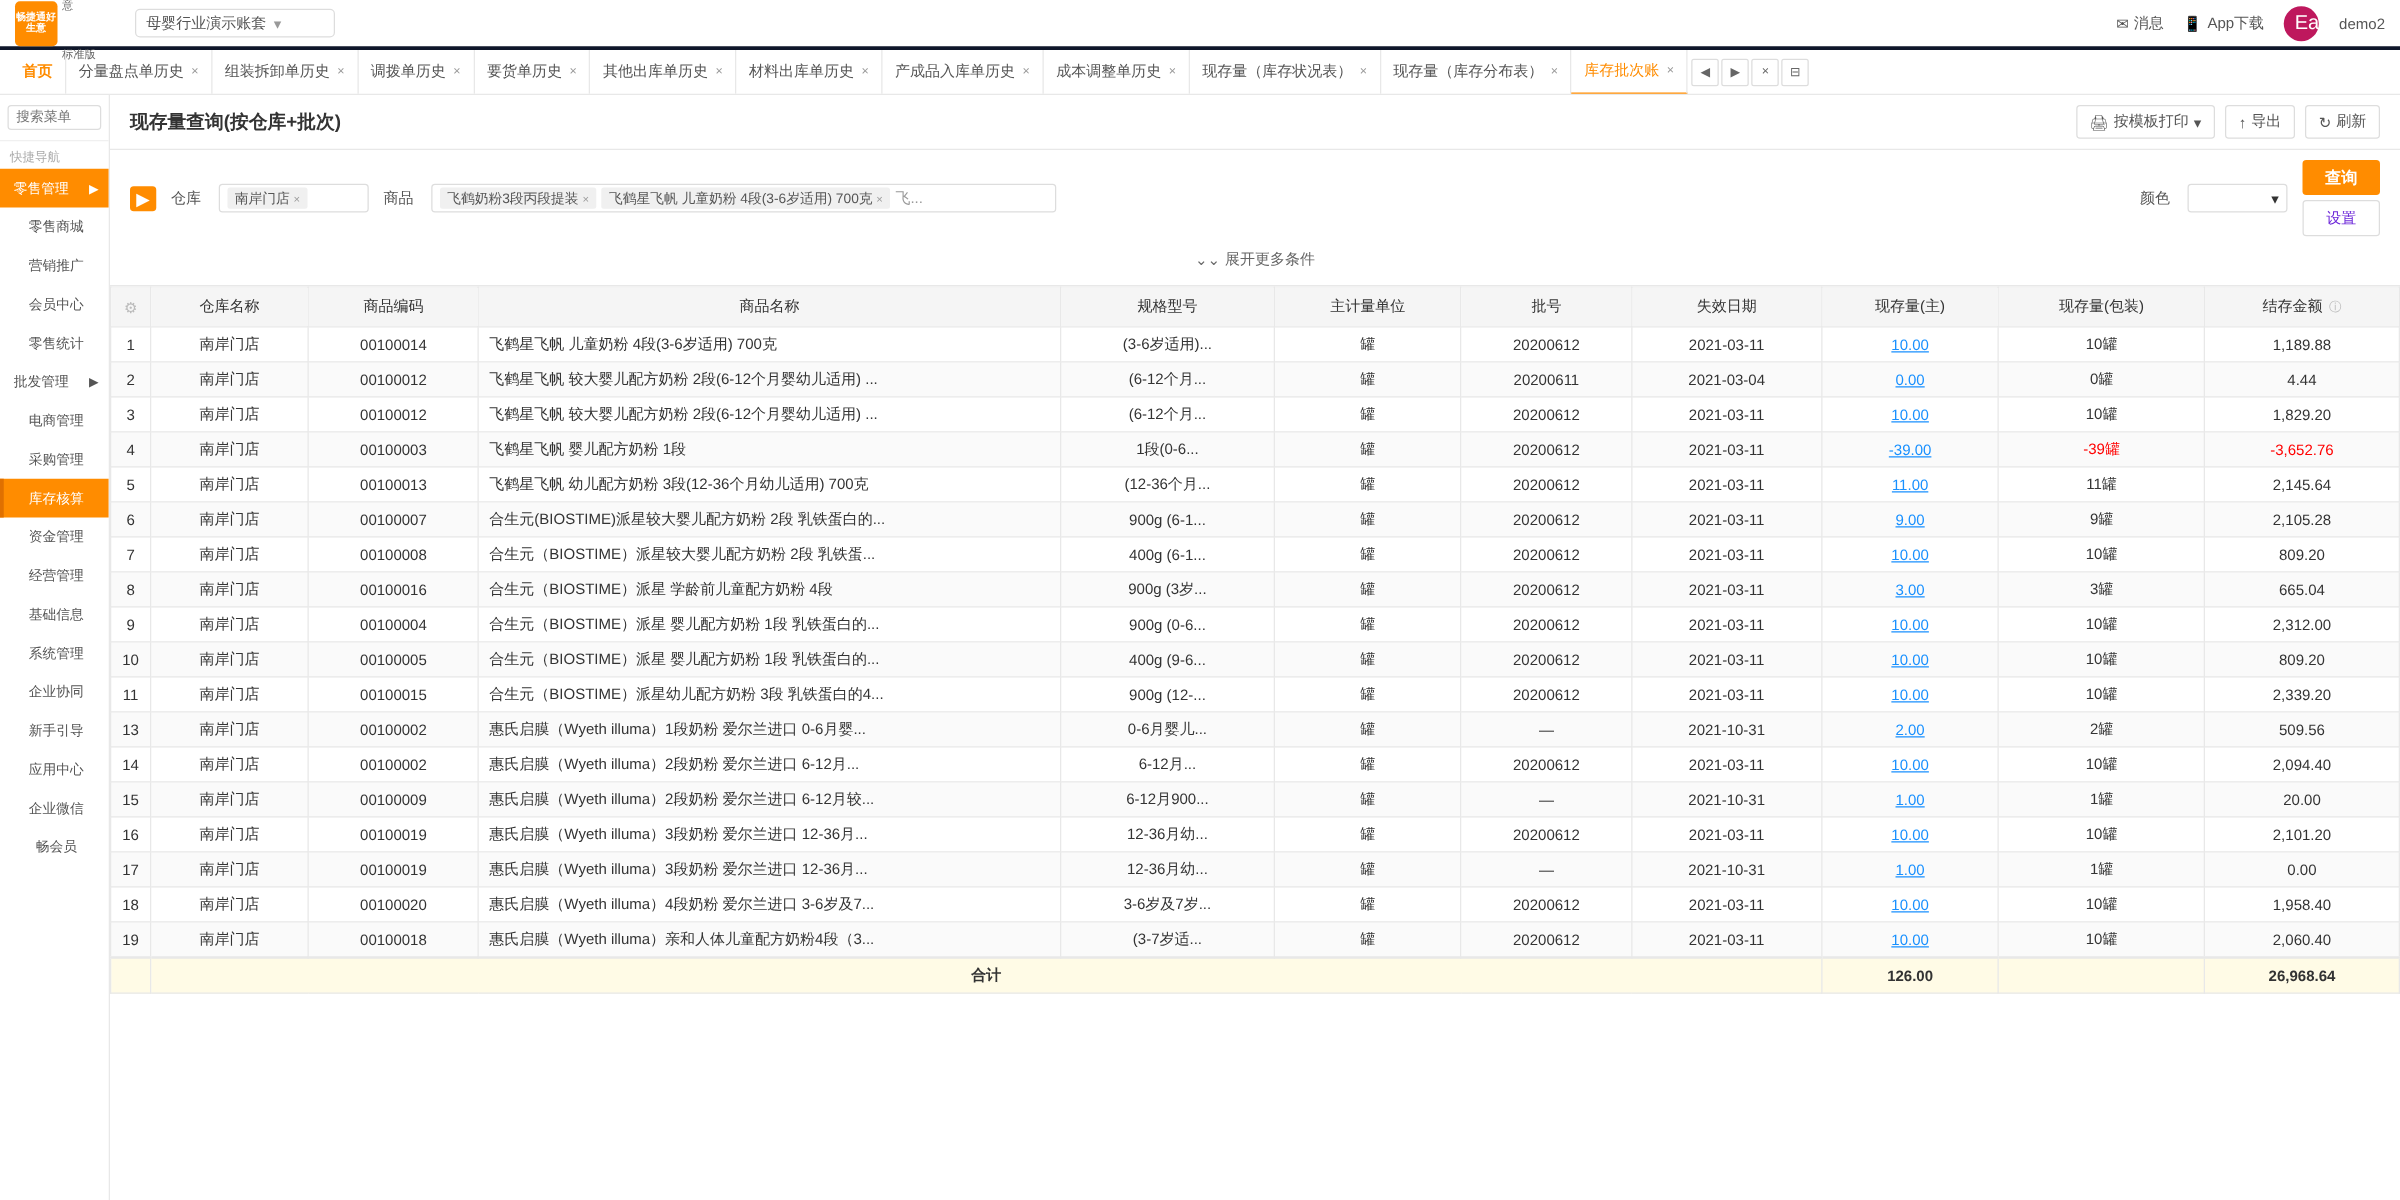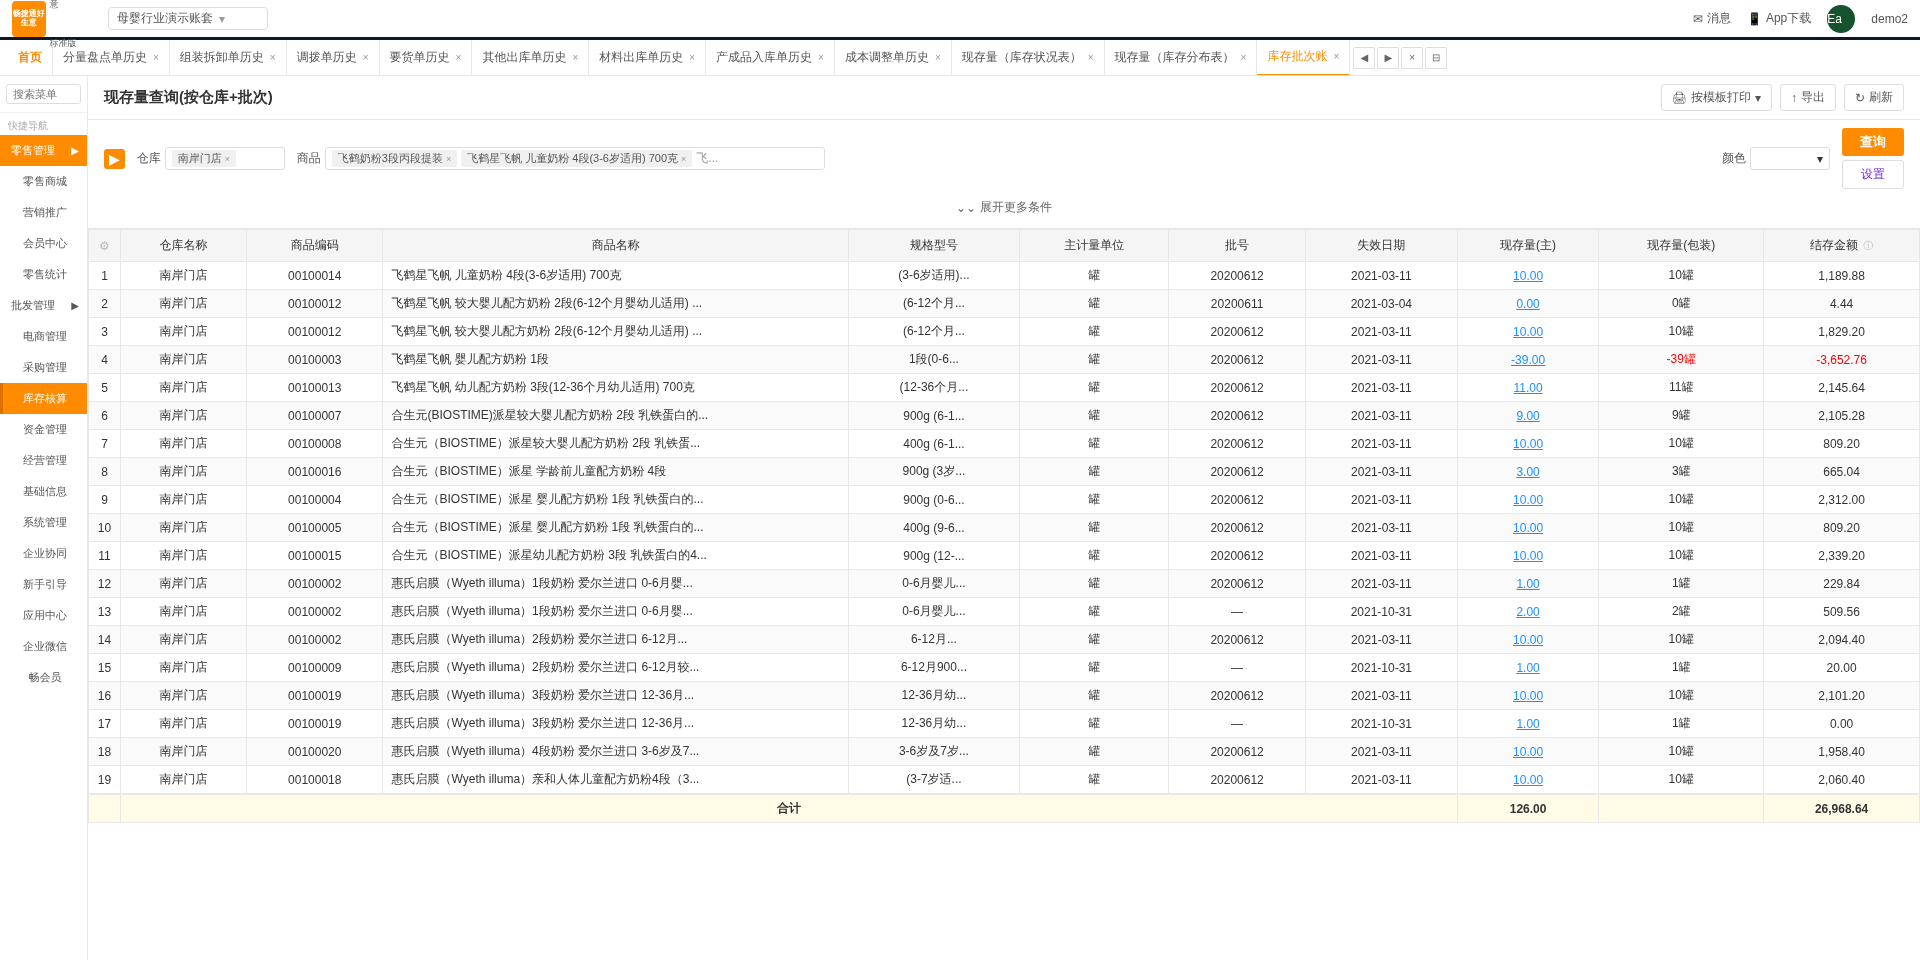--- a/index.html
+++ b/index.html
@@ -7,21 +7,21 @@
 
     
     .top-bar { display: flex; align-items: center; background: #fff; border-bottom: 3px solid #0f172a; padding: 0 12px; height: 40px; }
     .logo-area { display: flex; align-items: center; width: 88px; min-width: 88px; }
     .logo-icon { width: 36px; height: 36px; background: #ff8c00; border-radius: 4px; display: flex; align-items: center; justify-content: center; color: #fff; font-size: 10px; font-weight: bold; }
     .logo-text { font-size: 10px; color: #666; margin-left: 4px; line-height: 1.3; }
     .org-selector { display: flex; align-items: center; border: 1px solid #ddd; border-radius: 4px; padding: 2px 8px; font-size: 12px; color: #555; cursor: pointer; margin-left: 8px; min-width: 160px; }
     .org-selector .arrow { margin-left: 6px; color: #999; }
     .top-right { margin-left: auto; display: flex; align-items: center; gap: 16px; }
     .top-icon-btn { display: flex; align-items: center; gap: 4px; color: #555; cursor: pointer; font-size: 12px; }
-    .user-avatar { width: 28px; height: 28px; border-radius: 50%; background: #14532d; display: flex; align-items: center; justify-content: flex-start; color: #fff; font-size: 12px; }
+    .user-avatar { width: 28px; height: 28px; border-radius: 50%; background: #be185d; display: flex; align-items: center; justify-content: flex-end; color: #fff; font-size: 16px; }
 
     
     .nav-tabs { background: #fff; border-bottom: 1px solid #e8e8e8; display: flex; align-items: center; padding: 0 8px; height: 36px; overflow: hidden; }
     .nav-tab { display: flex; align-items: center; padding: 0 10px; height: 36px; font-size: 12px; color: #555; cursor: pointer; white-space: nowrap; border-right: 1px solid #e8e8e8; position: relative; }
     .nav-tab.home { color: #ff8c00; font-weight: bold; }
     .nav-tab.active { color: #ff8c00; border-bottom: 2px solid #ff8c00; }
     .nav-tab .close-x { margin-left: 6px; color: #999; font-size: 10px; cursor: pointer; }
     .nav-arrows { display: flex; align-items: center; margin-left: 2px; }
     .nav-arrow-btn { width: 22px; height: 22px; display: flex; align-items: center; justify-content: center; cursor: pointer; color: #666; border: 1px solid #ddd; border-radius: 2px; margin: 0 1px; font-size: 10px; }
 
@@ -43,21 +43,21 @@
     .page-header { background: #fff; padding: 8px 16px; border-bottom: 1px solid #e8e8e8; display: flex; align-items: center; justify-content: space-between; }
     .page-title { font-size: 15px; font-weight: bold; color: #333; }
     .header-actions { display: flex; align-items: center; gap: 8px; }
     .btn-print { display: flex; align-items: center; gap: 4px; border: 1px solid #ddd; border-radius: 3px; padding: 4px 10px; cursor: pointer; font-size: 12px; color: #555; background: #fff; }
     .btn-export { display: flex; align-items: center; gap: 4px; border: 1px solid #ddd; border-radius: 3px; padding: 4px 10px; cursor: pointer; font-size: 12px; color: #555; background: #fff; }
     .btn-refresh { display: flex; align-items: center; gap: 4px; border: 1px solid #ddd; border-radius: 3px; padding: 4px 10px; cursor: pointer; font-size: 12px; color: #555; background: #fff; }
 
     
     .filter-area { background: #fff; padding: 8px 16px; border-bottom: 1px solid #e8e8e8; }
     .filter-row { display: flex; align-items: center; gap: 12px; flex-wrap: wrap; }
-    .filter-item { display: flex; align-items: center; gap: 4px; }
+    .filter-item { display: flex; align-items: center; gap: 14px; }
     .filter-label { font-size: 12px; color: #555; white-space: nowrap; }
     .filter-tag-group { display: flex; align-items: center; gap: 4px; border: 1px solid #ddd; border-radius: 3px; padding: 2px 6px; min-width: 120px; flex-wrap: wrap; }
     .filter-tag { background: #f0f0f0; border-radius: 2px; padding: 1px 6px; font-size: 11px; color: #555; display: flex; align-items: center; gap: 3px; }
     .filter-tag .tag-close { color: #999; cursor: pointer; font-size: 9px; }
     .filter-ellipsis { color: #999; cursor: pointer; }
     .expand-btn { display: flex; align-items: center; gap: 4px; color: #666; cursor: pointer; font-size: 12px; margin-top: 6px; }
     .filter-more-row { text-align: center; padding: 4px; }
     .filter-product-tags { display: flex; align-items: center; gap: 4px; flex: 1; border: 1px solid #ddd; border-radius: 3px; padding: 2px 6px; max-width: 500px; }
     .btn-query { background: #ff8c00; color: #fff; border: none; border-radius: 3px; padding: 5px 18px; cursor: pointer; font-size: 13px; font-weight: bold; }
     .btn-settings { background: #fff; color: #6d28d9; border: 1px solid #ddd; border-radius: 3px; padding: 5px 12px; cursor: pointer; font-size: 12px; }
@@ -399,33 +399,20 @@
     <td class="td-name" title="合生元（BIOSTIME）派星幼儿配方奶粉 3段 乳铁蛋白的4...">合生元（BIOSTIME）派星幼儿配方奶粉 3段 乳铁蛋白的4...</td>
     <td>900g (12-...</td>
     <td>罐</td>
     <td>20200612</td>
     <td>2021-03-11</td>
     <td class="link-blue">10.00</td>
     <td class="">10罐</td>
     <td class="">2,339.20</td>
   </tr>
             <tr>
-    <td>12</td>
-    <td>南岸门店</td>
-    <td>00100002</td>
-    <td class="td-name" title="惠氏启膜（Wyeth illuma）1段奶粉 爱尔兰进口 0-6月婴...">惠氏启膜（Wyeth illuma）1段奶粉 爱尔兰进口 0-6月婴...</td>
-    <td>0-6月婴儿...</td>
-    <td>罐</td>
-    <td>20200612</td>
-    <td>2021-03-11</td>
-    <td class="link-blue">1.00</td>
-    <td class="">1罐</td>
-    <td class="">229.84</td>
-  </tr>
-            <tr>
     <td>13</td>
     <td>南岸门店</td>
     <td>00100002</td>
     <td class="td-name" title="惠氏启膜（Wyeth illuma）1段奶粉 爱尔兰进口 0-6月婴...">惠氏启膜（Wyeth illuma）1段奶粉 爱尔兰进口 0-6月婴...</td>
     <td>0-6月婴儿...</td>
     <td>罐</td>
     <td>—</td>
     <td>2021-10-31</td>
     <td class="link-blue">2.00</td>
     <td class="">2罐</td>

